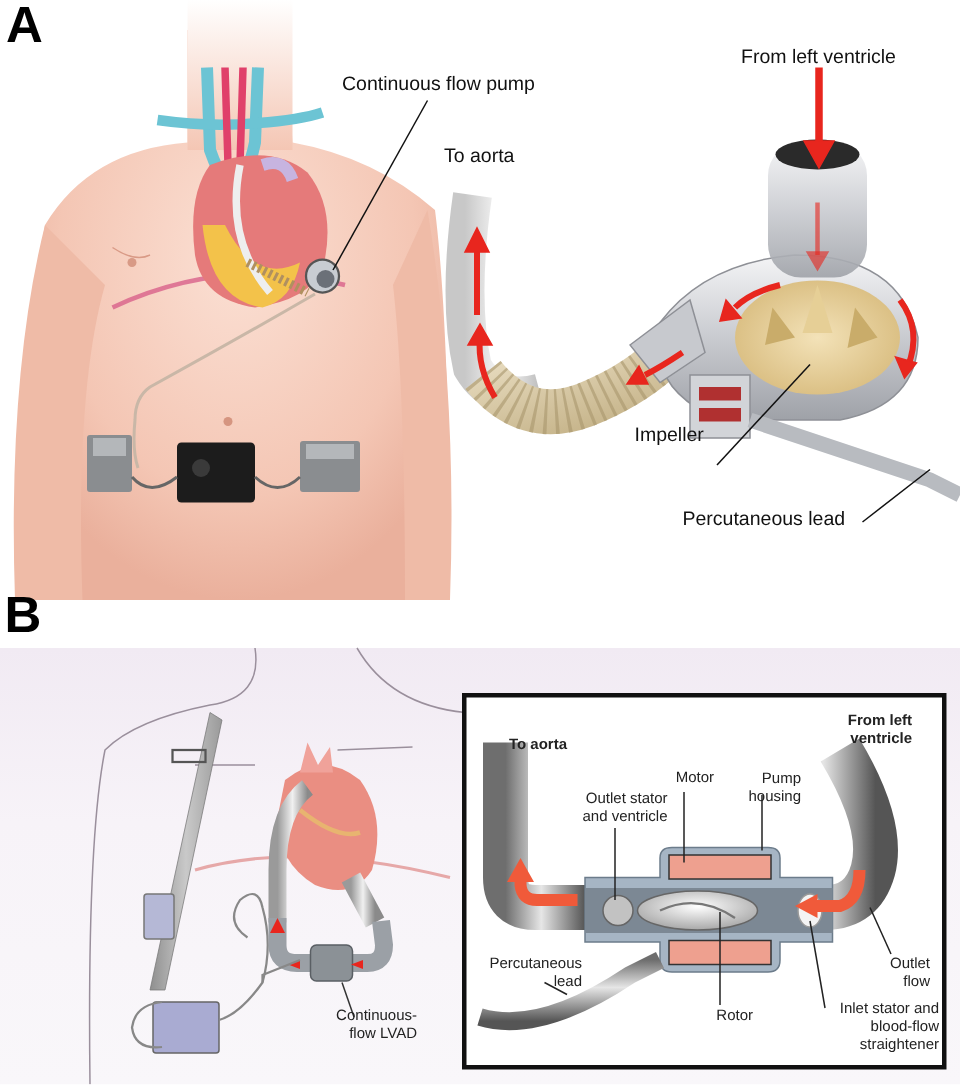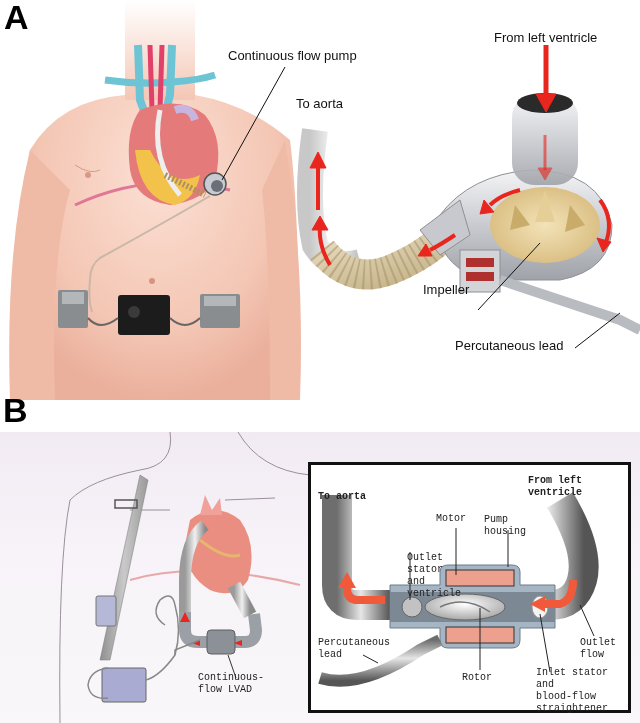--- a/index.html
+++ b/index.html
@@ -1,19 +1,19 @@
 <!DOCTYPE html>
 <html><head>
 <meta charset="utf-8">
 <style>
   html, body { margin:0; padding:0; background:#ffffff; }
   body { width:640px; height:723px; position:relative; overflow:hidden; font-family:"Liberation Sans", sans-serif; }
   .panel-letter { position:absolute; font-weight:bold; font-size:34px; color:#000; font-family:"Liberation Sans", sans-serif; }
   .lbl { position:absolute; font-size:13px; color:#111; white-space:nowrap; font-family:Liberation Sans, sans-serif; }
-  .lbl-sm { position:absolute; font-size:10px; color:#222; text-align:left; line-height:12px; font-family:Liberation Mono, monospace; }
+  .lbl-sm { position:absolute; font-size:10px; color:#222; text-align:right; line-height:12px; font-family:Liberation Sans, sans-serif; }
   .lbl-b { font-weight:bold; }
   svg { position:absolute; left:0; top:0; }
   #panel-b-bg { position:absolute; left:0; top:432px; width:640px; height:291px; background:linear-gradient(180deg,#f1eaf3 0%,#f7f3f8 40%,#f9f7fa 100%); }
   #inset-box { position:absolute; left:308px; top:462px; width:323px; height:251px; background:#ffffff; border:3px solid #111; box-sizing:border-box; }
 </style>
 </head>
 <body>
 
 <div class="panel-letter" style="left:4px;top:-2px;">A</div>
 
@@ -278,21 +278,21 @@
 <div class="lbl-sm lbl-b" style="left:318px;top:491px;width:60px;">To aorta</div>
 <div class="lbl-sm lbl-b" style="left:528px;top:475px;width:80px;">
   <div>From left</div>
   <div>ventricle</div>
 </div>
 <div class="lbl-sm" style="left:436px;top:513px;width:40px;">Motor</div>
 <div class="lbl-sm" style="left:484px;top:514px;width:50px;">
   <div>Pump</div>
   <div>housing</div>
 </div>
-<div class="lbl-sm" style="left:375px;top:552px;width:70px;margin-left:32px;">
+<div class="lbl-sm" style="left:375px;top:527px;width:70px;">
   <div>Outlet stator</div>
   <div>and ventricle</div>
 </div>
 <div class="lbl-sm" style="left:318px;top:637px;width:70px;">
   <div>Percutaneous</div>
   <div>lead</div>
 </div>
 <div class="lbl-sm" style="left:462px;top:672px;width:40px;">Rotor</div>
 <div class="lbl-sm" style="left:510px;top:667px;width:90px;margin-left:26px;">
   <div>Inlet stator and</div>

